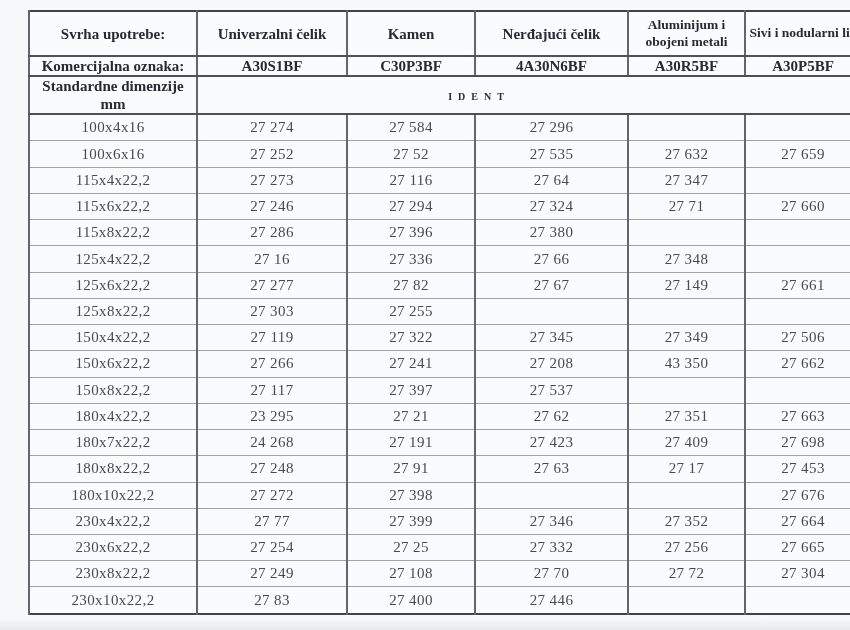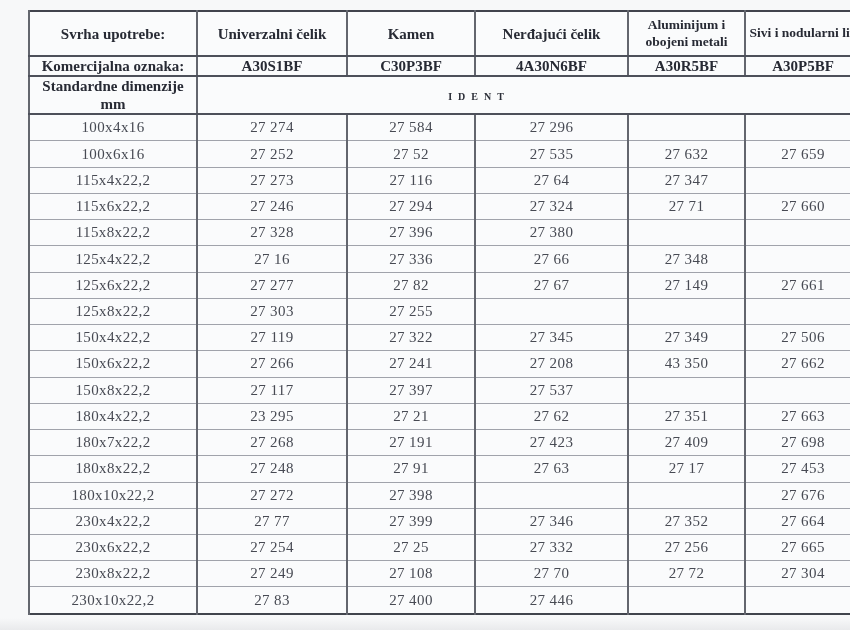--- a/index.html
+++ b/index.html
@@ -141,21 +141,21 @@
         <tr class="r-data">
     <td class="c-dim">115x6x22,2</td>
     <td class="c-val">27 246</td>
     <td class="c-val">27 294</td>
     <td class="c-val">27 324</td>
     <td class="c-val">27 71</td>
     <td class="c-val">27 660</td>
   </tr>
         <tr class="r-data">
     <td class="c-dim">115x8x22,2</td>
-    <td class="c-val">27 328</td>
+    <td class="c-val">27 286</td>
     <td class="c-val">27 396</td>
     <td class="c-val">27 380</td>
     <td class="c-val"></td>
     <td class="c-val"></td>
   </tr>
         <tr class="r-data">
     <td class="c-dim">125x4x22,2</td>
     <td class="c-val">27 16</td>
     <td class="c-val">27 336</td>
     <td class="c-val">27 66</td>
@@ -205,21 +205,21 @@
         <tr class="r-data">
     <td class="c-dim">180x4x22,2</td>
     <td class="c-val">23 295</td>
     <td class="c-val">27 21</td>
     <td class="c-val">27 62</td>
     <td class="c-val">27 351</td>
     <td class="c-val">27 663</td>
   </tr>
         <tr class="r-data">
     <td class="c-dim">180x7x22,2</td>
-    <td class="c-val">27 268</td>
+    <td class="c-val">24 268</td>
     <td class="c-val">27 191</td>
     <td class="c-val">27 423</td>
     <td class="c-val">27 409</td>
     <td class="c-val">27 698</td>
   </tr>
         <tr class="r-data">
     <td class="c-dim">180x8x22,2</td>
     <td class="c-val">27 248</td>
     <td class="c-val">27 91</td>
     <td class="c-val">27 63</td>

